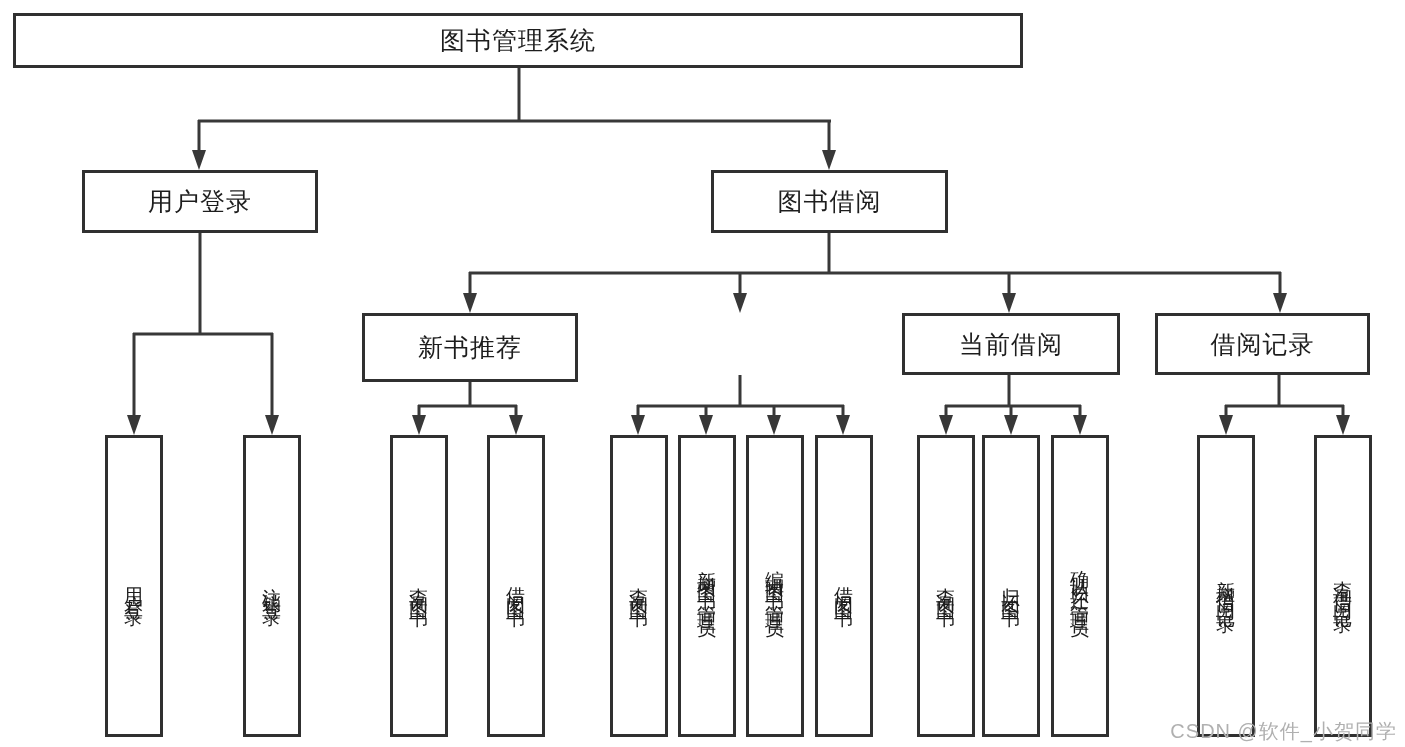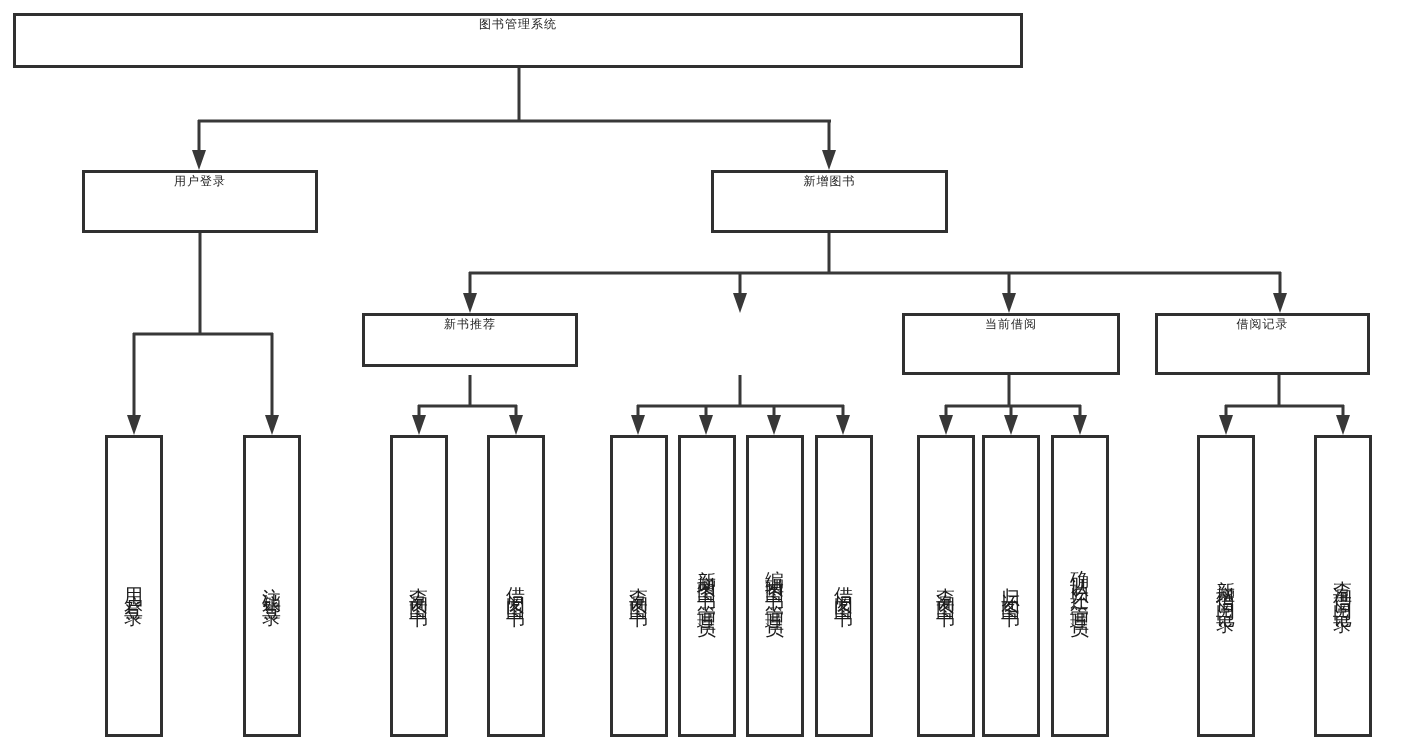--- a/index.html
+++ b/index.html
@@ -18,22 +18,22 @@
     overflow:hidden;
   }
   #wires{position:absolute;left:0;top:0;z-index:1;}
   #wires path{stroke:var(--line);stroke-width:3;fill:none;}
   #wires polygon{fill:var(--line);stroke:none;}
   .node{
     position:absolute;
     box-sizing:border-box;
     border:3px solid var(--border);
     background:#fff;
-    display:flex;align-items:flex-start;justify-content:center;
-    font-size:12px;color:var(--text);
+    display:flex;align-items:center;justify-content:center;
+    font-size:25px;color:var(--text);
     z-index:2;
     letter-spacing:1px;
   }
   .leaf{
     position:absolute;
     box-sizing:border-box;
     width:58px;height:302px;top:435px;
     border:3px solid var(--border);
     background:#fff;
     display:flex;align-items:center;justify-content:center;
@@ -102,24 +102,24 @@
   </svg>
 
   <div class="node" style="left:13px;top:13px;width:1010px;height:55px">
     <span>图书管理系统</span>
   </div>
 
   <div class="node" style="left:82px;top:170px;width:236px;height:63px">
     <span>用户登录</span>
   </div>
   <div class="node" style="left:711px;top:170px;width:237px;height:63px">
-    <span>新增图书</span>
+    <span>图书借阅</span>
   </div>
 
-  <div class="node" style="left:362px;top:313px;width:216px;height:54px">
+  <div class="node" style="left:362px;top:313px;width:216px;height:69px">
     <span>新书推荐</span>
   </div>
   <div class="node" style="left:902px;top:313px;width:218px;height:62px">
     <span>当前借阅</span>
   </div>
   <div class="node" style="left:1155px;top:313px;width:215px;height:62px">
     <span>借阅记录</span>
   </div>
 
   <div class="leaf" style="left:105px">
@@ -159,14 +159,15 @@
     <span class="vtext">确认归还（管理员）</span>
   </div>
 
   <div class="leaf" style="left:1197px">
     <span class="vtext">新增借阅记录</span>
   </div>
   <div class="leaf" style="left:1314px">
     <span class="vtext">查询借阅记录</span>
   </div>
 
+  <div class="watermark">CSDN @软件_小贺同学</div>
 
 </div>
 
 </body></html>

